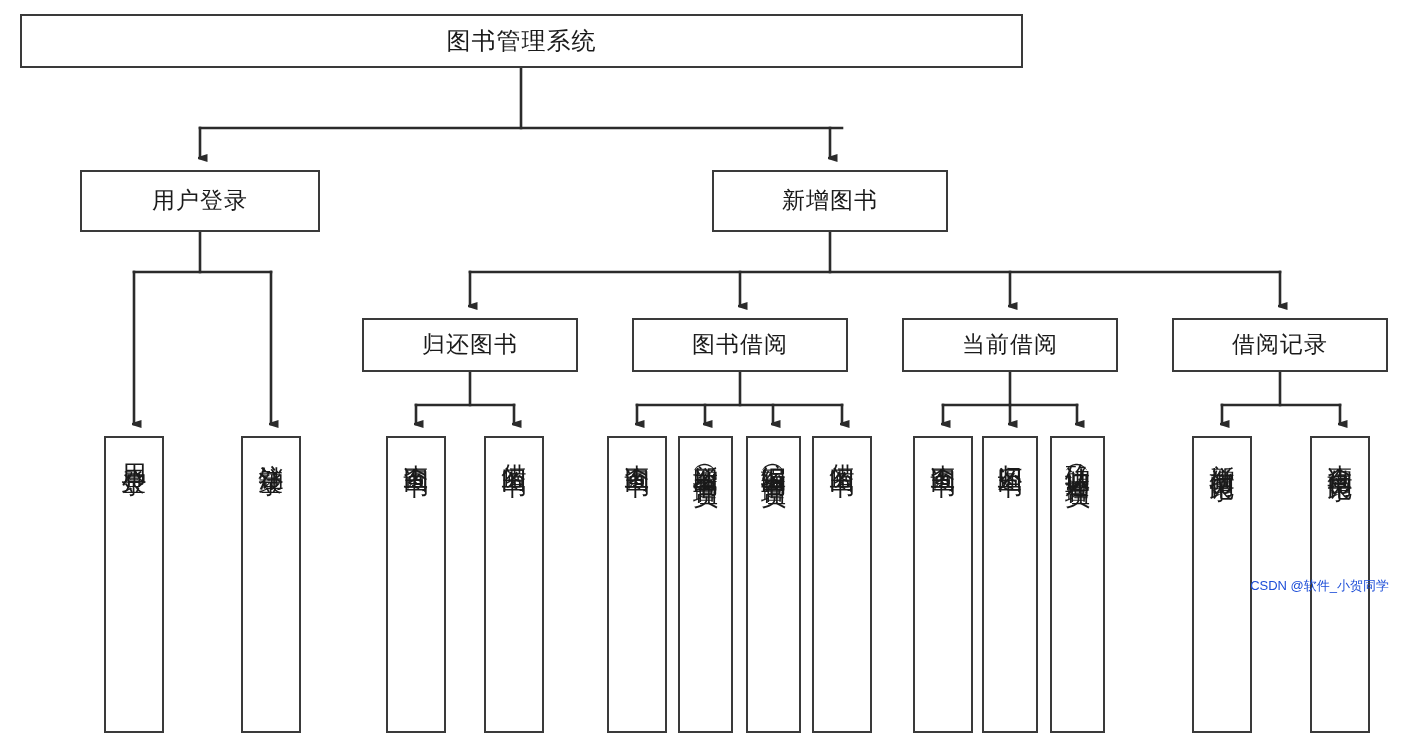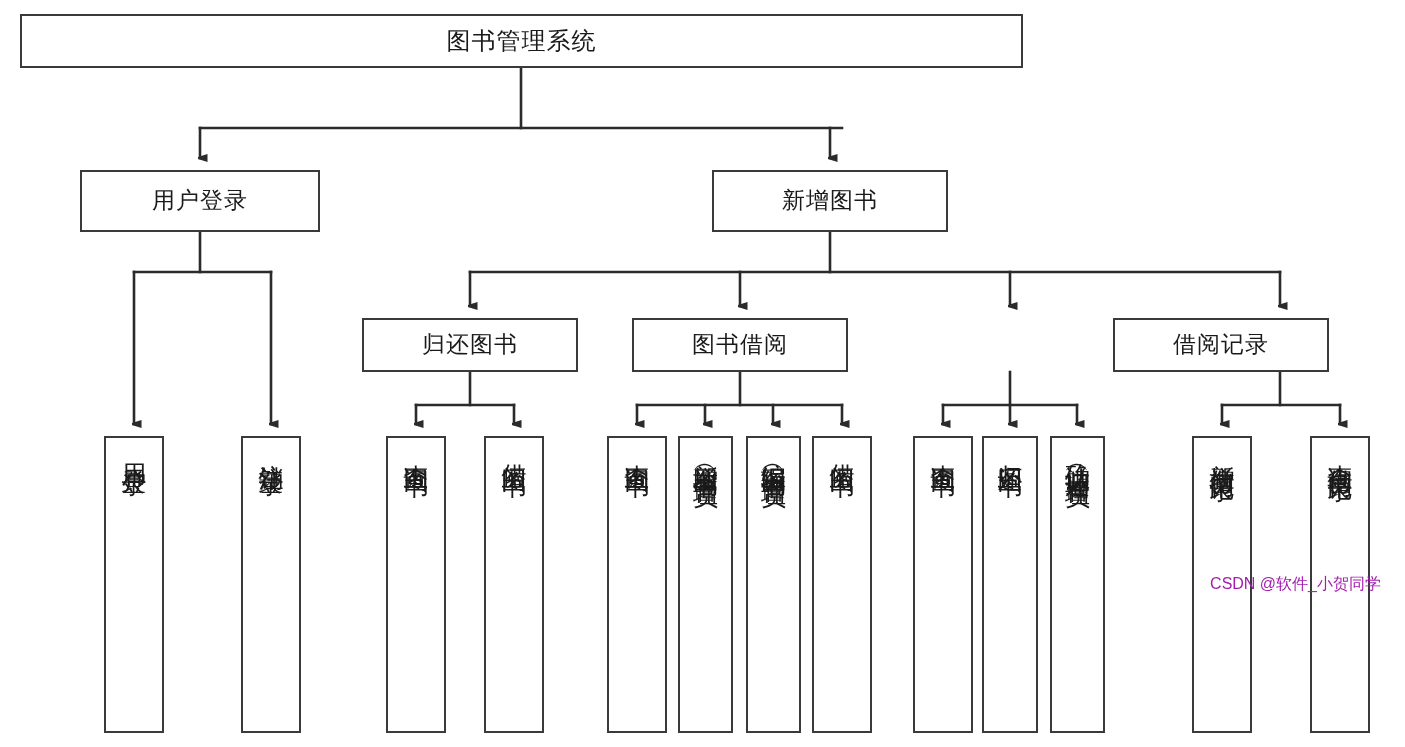--- a/index.html
+++ b/index.html
@@ -44,24 +44,24 @@
     writing-mode:vertical-rl;
     text-orientation:upright;
     font-size:25px;
     letter-spacing:3px;
     line-height:1;
     white-space:nowrap;
   }
 
   #watermark{
     position:absolute;
-    right:24px;
+    right:16px;
     bottom:4px;
-    font-size:16px;
-    color:#a21caf;
+    font-size:13px;
+    color:#1d4ed8;
     white-space:nowrap;
     pointer-events:none;
   }
 </style>
 </head>
 <body>
 
 <div id="canvas">
 
   <svg class="lines" viewBox="0 0 1405 747" xmlns="http://www.w3.org/2000/svg">
@@ -127,22 +127,25 @@
   </div>
 
   <div class="node horiz" style="left:362px;top:318px;width:216px;height:54px;">
     <span class="lbl">归还图书</span>
   </div>
 
   <div class="node horiz" style="left:632px;top:318px;width:216px;height:54px;">
     <span class="lbl">图书借阅</span>
   </div>
 
-
-  <div class="node horiz" style="left:1113px;top:318px;width:216px;height:54px;">
+  <div class="node horiz" style="left:902px;top:318px;width:216px;height:54px;">
+    <span class="lbl">当前借阅</span>
+  </div>
+
+  <div class="node horiz" style="left:1172px;top:318px;width:216px;height:54px;">
     <span class="lbl">借阅记录</span>
   </div>
 
   <div class="node leaf" style="left:104px;top:436px;width:60px;height:297px;">
     <span class="lbl">用户登录</span>
   </div>
 
   <div class="node leaf" style="left:241px;top:436px;width:60px;height:297px;">
     <span class="lbl">注销登录</span>
   </div>

